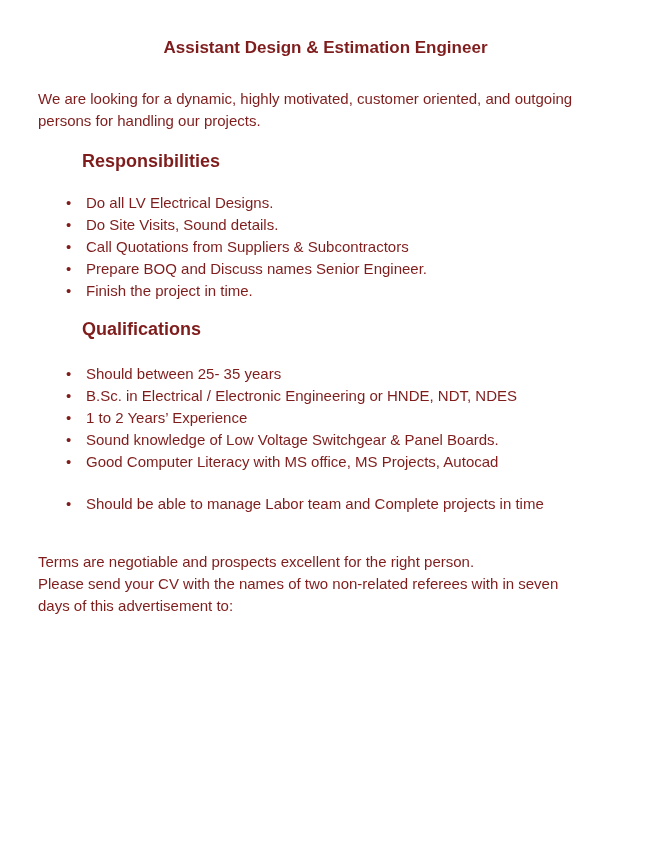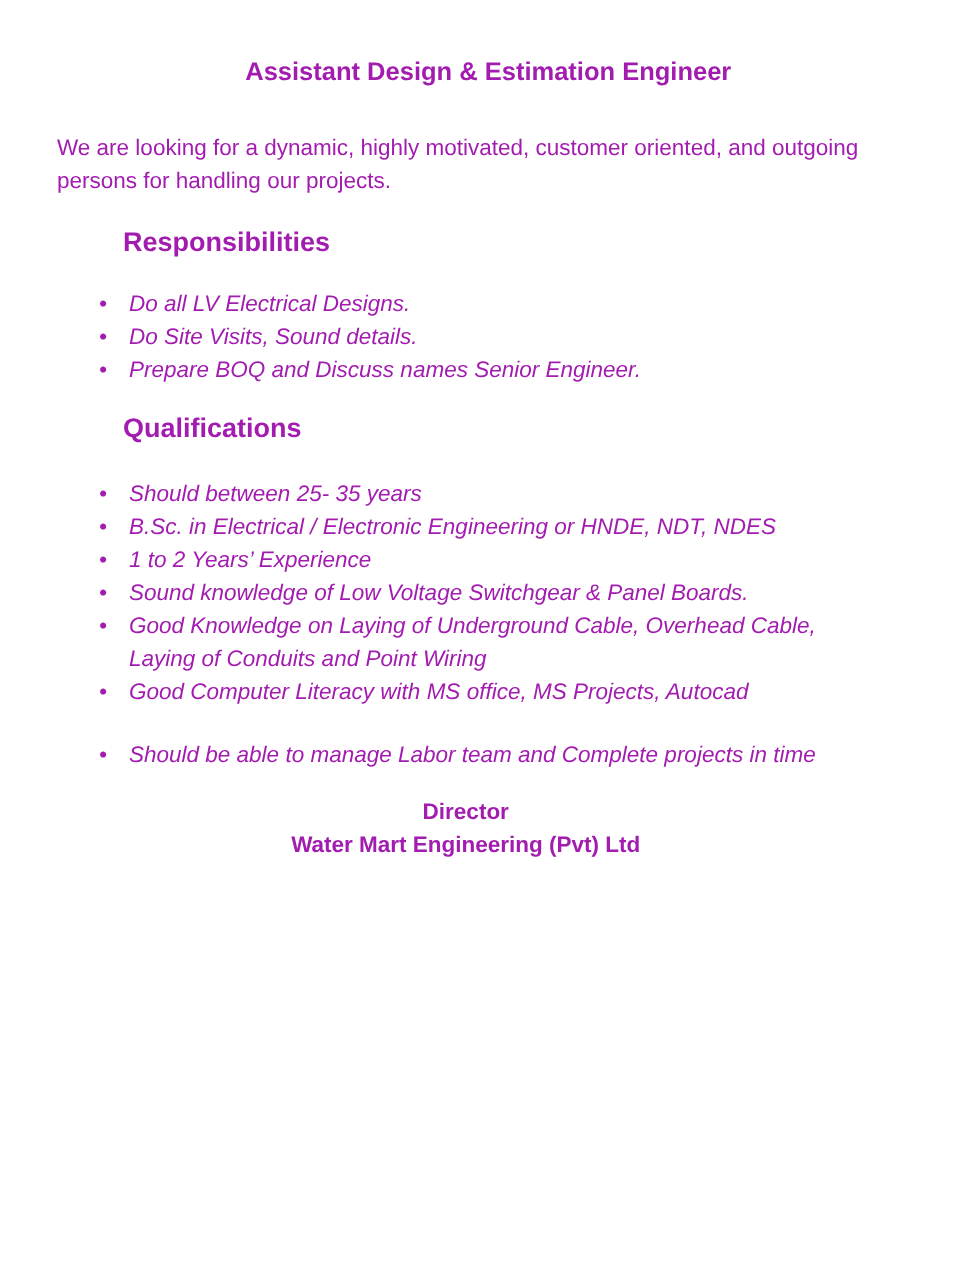--- a/index.html
+++ b/index.html
@@ -9,21 +9,21 @@
   }
   .page {
     position: relative;
     width: 651px;
     height: 632px;
     margin: 0 auto;
     background: #ffffff;
     box-sizing: border-box;
     padding: 36px 38px 0 38px;
     font-family: "Liberation Sans", sans-serif;
-    color: #a21caf;
+    color: #7f1d1d;
     overflow: hidden;
   }
   .title {
     text-align: center;
     font-size: 17px;
     font-weight: 700;
     line-height: 24px;
   }
   .para {
     font-size: 15px;
@@ -40,21 +40,20 @@
     line-height: 26px;
     margin-left: 44px;
   }
   .section-heading.qual {
     margin-top: 14px;
   }
   ul.bullet-list {
     list-style: none;
     margin: 18px 0 0 0;
     padding: 0;
-    font-style: italic;
   }
   ul.bullet-list.qual {
     margin-top: 21px;
   }
   ul.bullet-list li {
     position: relative;
     padding-left: 48px;
     font-size: 15px;
     line-height: 22px;
     white-space: pre-line;
@@ -92,35 +91,38 @@
   <div class="title">Assistant Design &amp; Estimation Engineer</div>
 
   <div class="para intro">We are looking for a dynamic, highly motivated, customer oriented, and outgoing
 persons for handling our projects.</div>
 
   <div class="section-heading">Responsibilities</div>
 
   <ul class="bullet-list">
       <li>Do all LV Electrical Designs.</li>
       <li>Do Site Visits, Sound details.</li>
+      <li>Call Quotations from Suppliers &amp; Subcontractors</li>
       <li>Prepare BOQ and Discuss names Senior Engineer.</li>
+      <li>Finish the project in time.</li>
     </ul>
 
   <div class="section-heading qual">Qualifications</div>
 
   <ul class="bullet-list qual">
       <li>Should between 25- 35 years</li>
       <li>B.Sc. in Electrical / Electronic Engineering or HNDE, NDT, NDES</li>
       <li>1 to 2 Years’ Experience</li>
       <li>Sound knowledge of Low Voltage Switchgear &amp; Panel Boards.</li>
-      <li>Good Knowledge on Laying of Underground Cable, Overhead Cable,
-Laying of Conduits and Point Wiring</li>
       <li>Good Computer Literacy with MS office, MS Projects, Autocad</li>
       <li>Should be able to manage Labor team and Complete projects in time</li>
     </ul>
 
+  <div class="para closing">Terms are negotiable and prospects excellent for the right person.
+Please send your CV with the names of two non-related referees with in seven
+days of this advertisement to:</div>
 
   <div class="contact">
     <div class="bold-line">Director</div>
     <div class="bold-line">Water Mart Engineering (Pvt) Ltd</div>
   </div>
 
 </div>
 
 </body></html>

